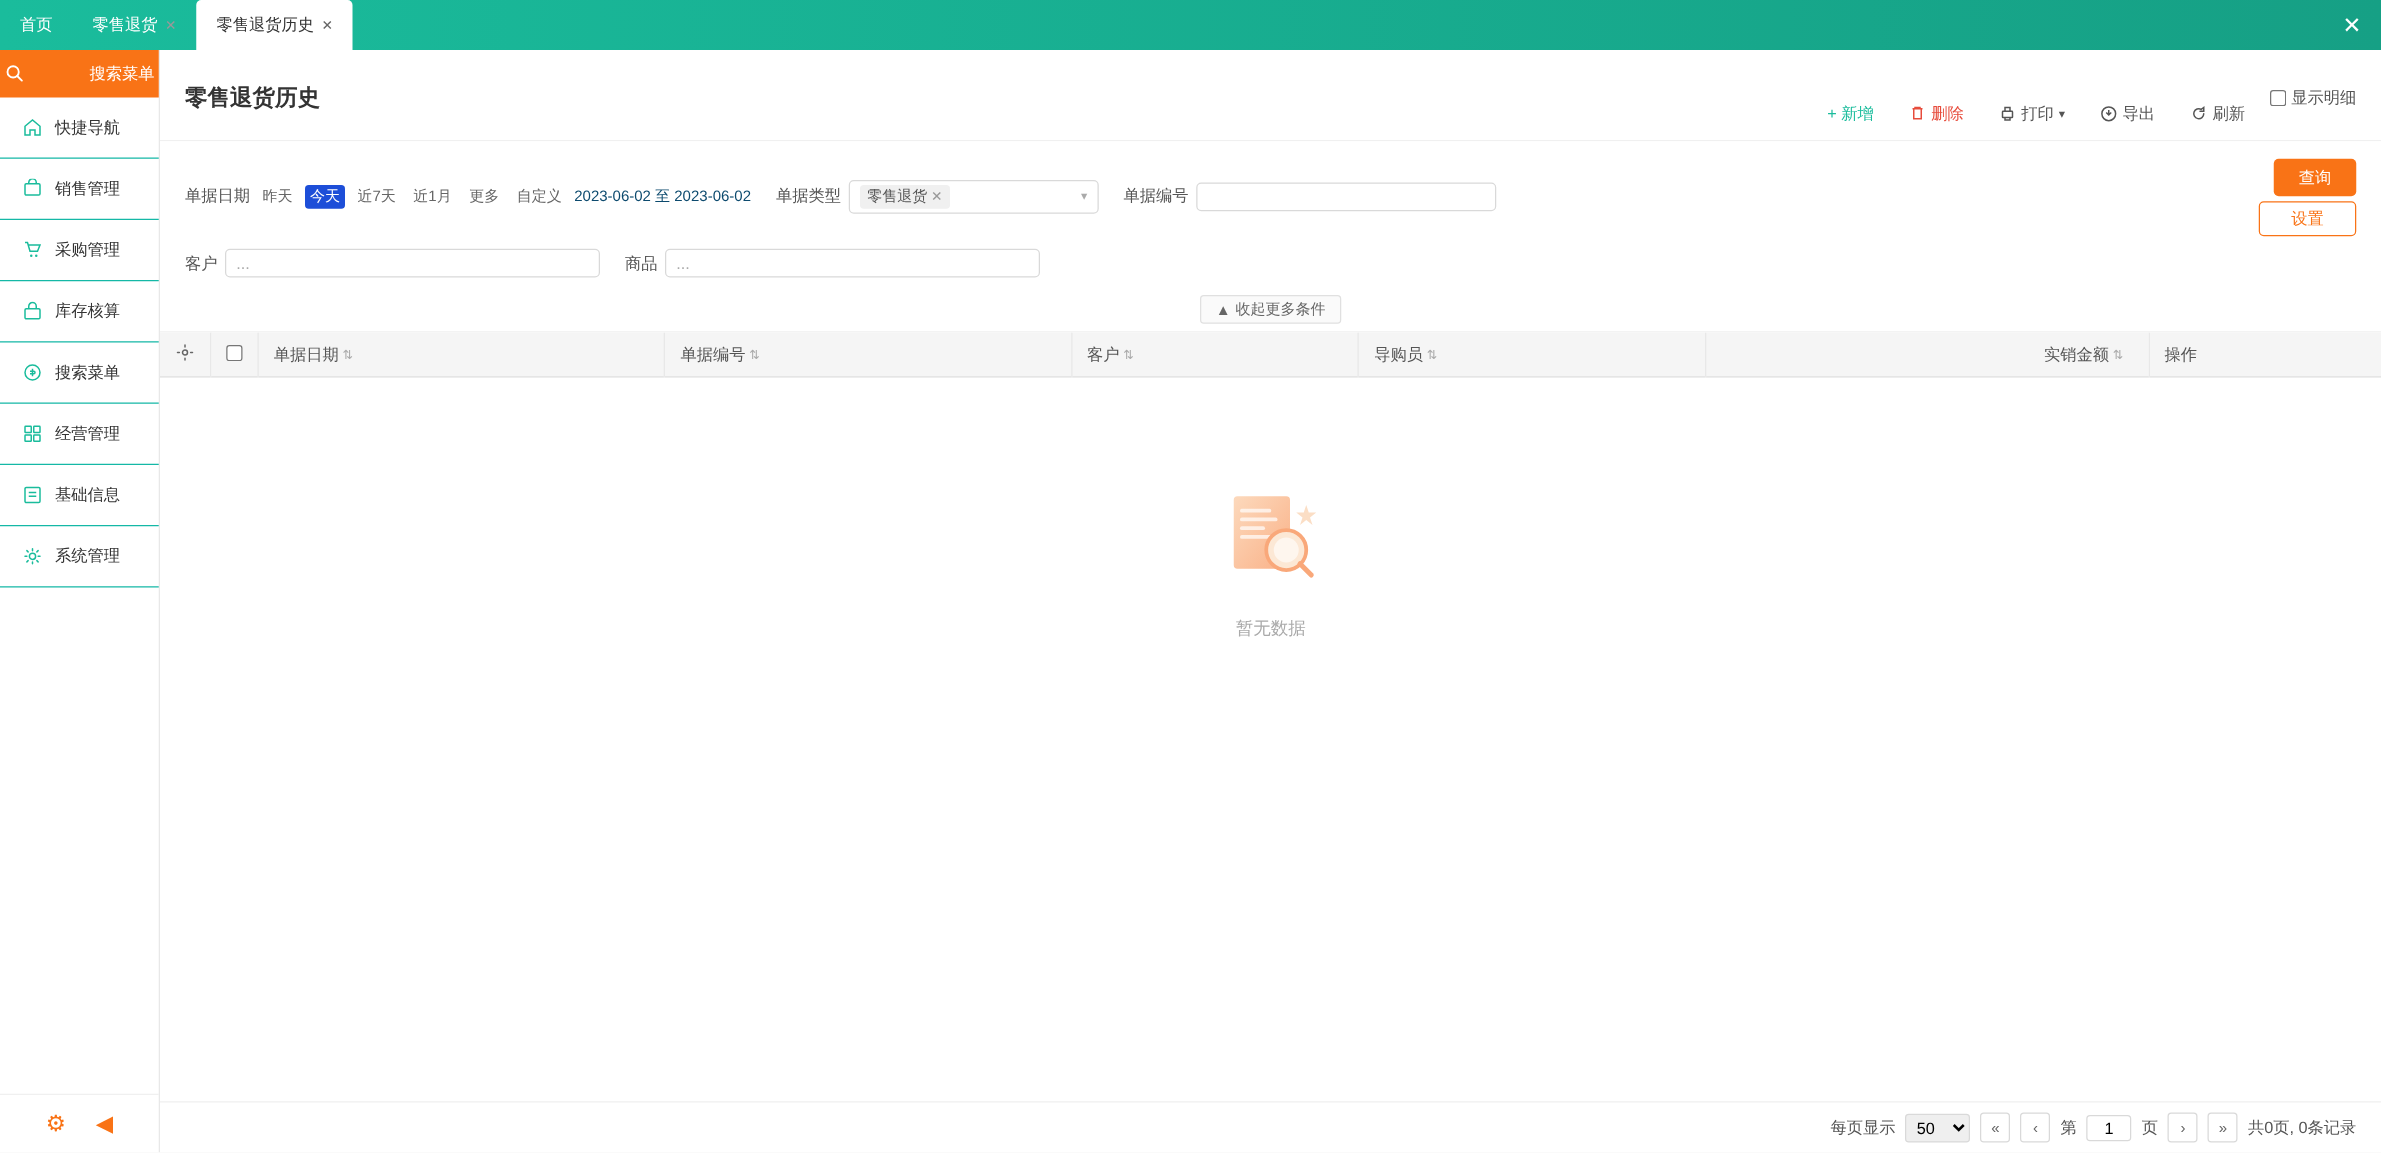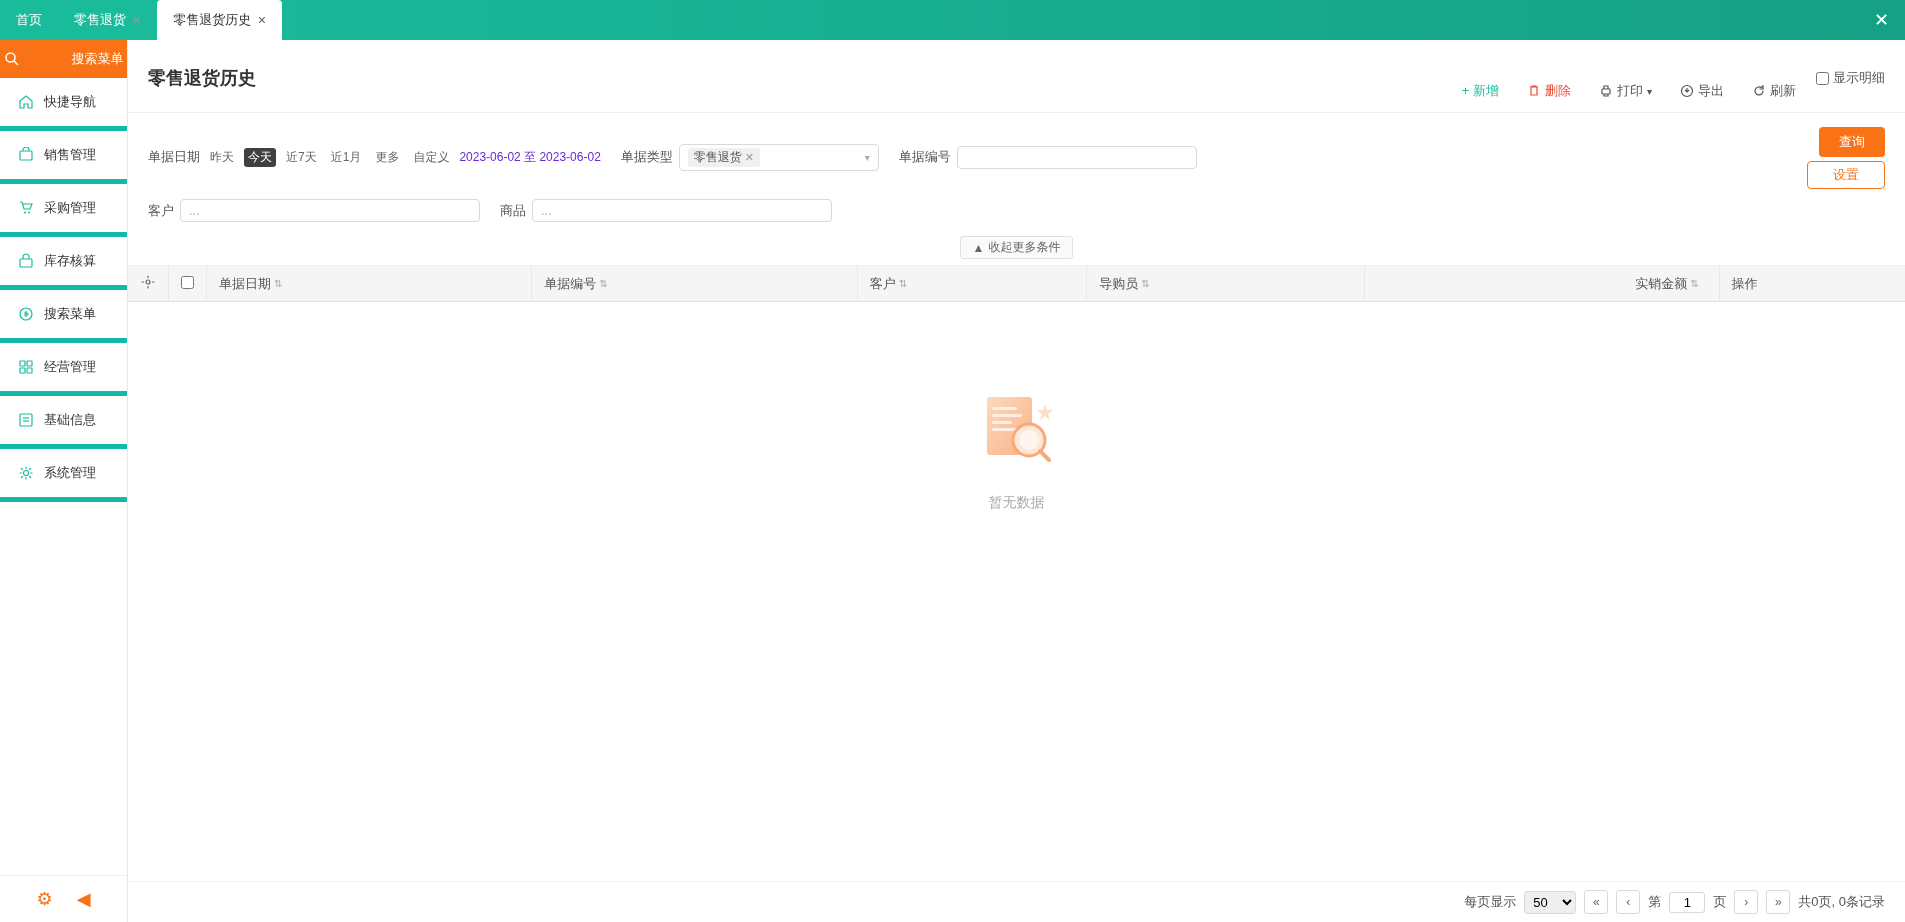--- a/index.html
+++ b/index.html
@@ -84,21 +84,21 @@
       margin-left: 46px;
     }
     .sidebar-item {
       display: flex;
       align-items: center;
       gap: 8px;
       padding: 14px 16px;
       cursor: pointer;
       font-size: 13px;
       color: #333;
-      border-bottom: 5px solid #14b8a6;
+      border-bottom: 1px solid #14b8a6;
     }
     .sidebar-item .icon-circle {
       width: 20px;
       height: 20px;
       display: flex;
       align-items: center;
       justify-content: center;
     }
     .sidebar-bottom {
       margin-top: auto;
@@ -215,27 +215,27 @@
       gap: 6px;
       align-items: center;
     }
     .date-shortcut {
       font-size: 12px;
       color: #666;
       cursor: pointer;
       padding: 1px 4px;
     }
     .date-shortcut.active {
-      background: #404040;
+      background: #1d4ed8;
       color: #fff;
       border-radius: 3px;
     }
     .date-range {
       font-size: 12px;
-      color: #6d28d9;
+      color: #0c4a6e;
     }
     .filter-select {
       display: flex;
       align-items: center;
       border: 1px solid #d9d9d9;
       border-radius: 4px;
       padding: 3px 8px;
       font-size: 13px;
       min-width: 160px;
       background: #fff;

